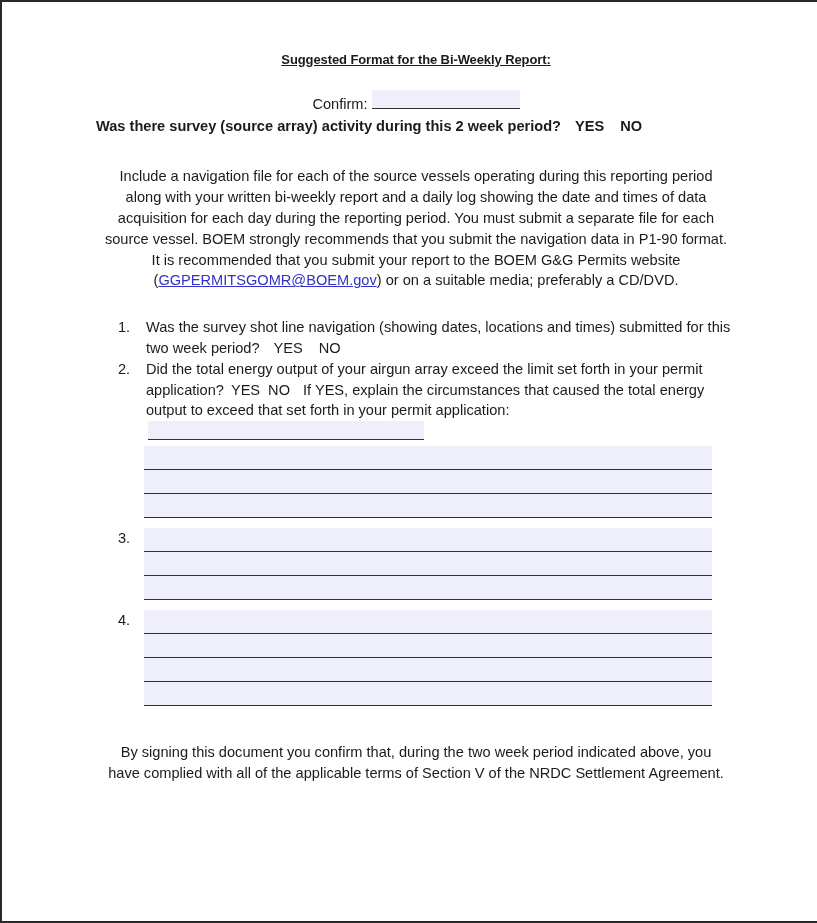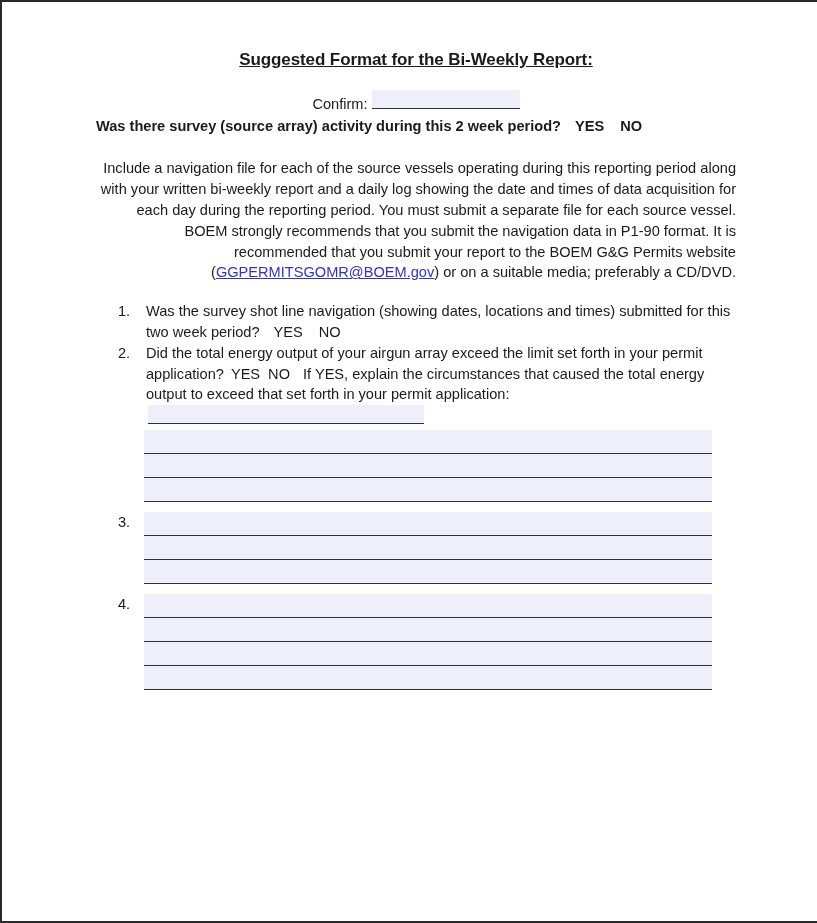--- a/index.html
+++ b/index.html
@@ -31,21 +31,21 @@
     font-size: 14.6px;
     line-height: 20.8px;
     color: #1b1b1b;
   }
 
   
   .doc-title {
     text-align: center;
     text-decoration: underline;
     font-weight: 600;
-    font-size: 17px;
+    font-size: 13px;
     margin: 0;
     padding-top: 48px;
     letter-spacing: -0.1px;
   }
 
   
   .field {
     display: inline-block;
     position: relative;
     background: #eeeffa;
@@ -75,23 +75,23 @@
   .activity-row {
     margin-top: 1px;
     white-space: nowrap;
     font-weight: bold;
   }
   .activity-row .yn { padding-left: 14px; }
   .activity-row .yn.no { padding-left: 16px; }
 
   
   .para {
-    margin: 0;
+    margin: 8px;
     padding-top: 22px;
-    text-align: right;
+    text-align: center;
   }
   .para.closing { padding-top: 0; }
   .maillink {
     color: #3232c8;
     text-decoration: underline;
   }
 
   
   ol.questions {
     margin: 0;
@@ -193,20 +193,21 @@
           <div class="blank-line"></div>
           <div class="blank-line"></div>
           <div class="blank-line"></div>
         </div>
       </li>
 
     </ol>
 
     <div class="gap-lg"></div>
 
+    <p class="para closing">By signing this document you confirm that, during the two week period indicated above, you have complied with all of the applicable terms of Section V of the NRDC Settlement Agreement.</p>
 
     <div class="sig-block">
       
 
       
     </div>
 
   </div>
 </div>
 

